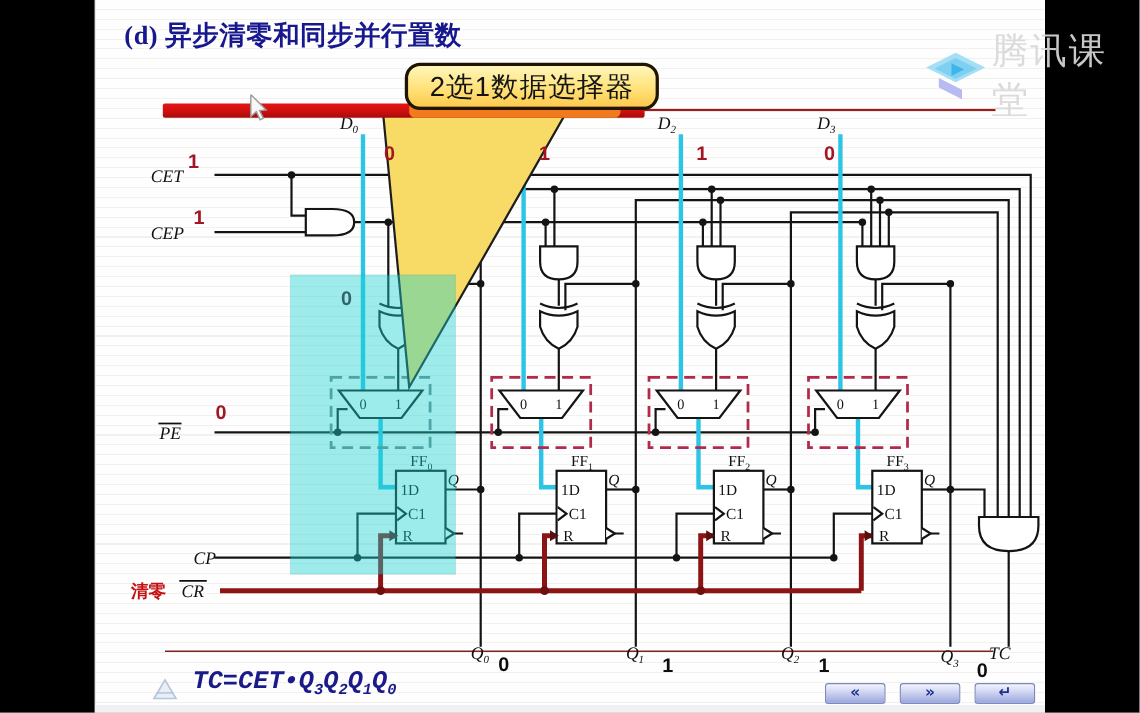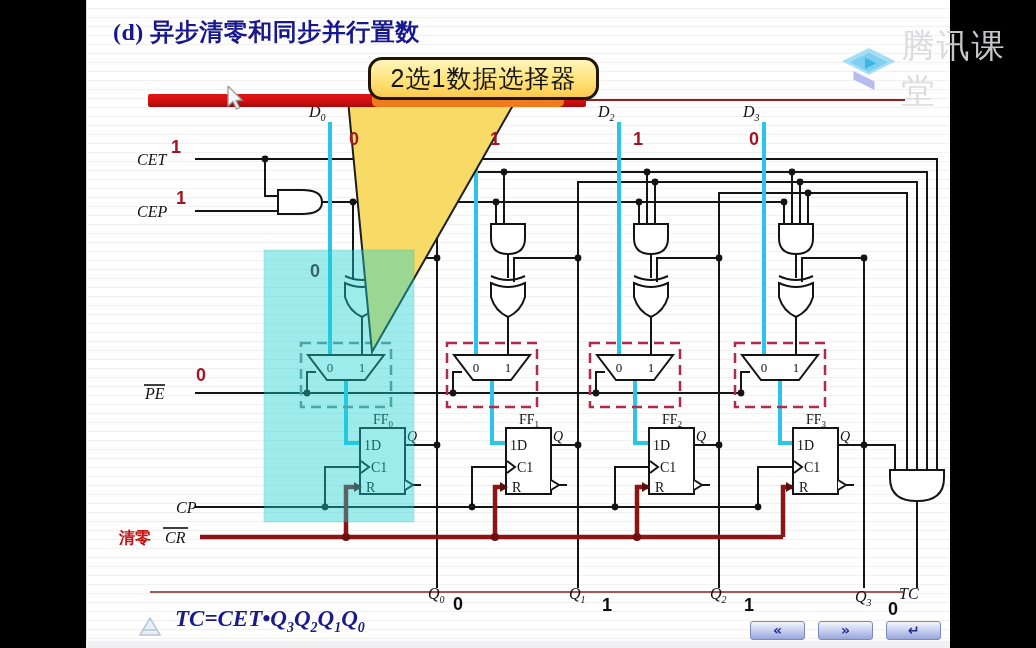--- a/index.html
+++ b/index.html
@@ -22,21 +22,21 @@
     border:3px solid #201600; border-radius:14px; display:flex; align-items:center; justify-content:center;
     font-size:25px; font-weight:normal; color:#141414; letter-spacing:1px;}
   .brand { position:absolute; left:840px; top:24px; z-index:30; display:flex; align-items:center; }
   .brand-name { font-size:33px; color:rgba(216,216,218,.92); letter-spacing:2px; font-weight:500;
     font-family:"Liberation Sans", sans-serif; margin-left:4px; }
   .navbar { position:absolute; left:750px; top:621px; z-index:31; display:flex; gap:13px; }
   .nav-btn { width:55px; height:19px; border:1px solid #7e88bd; border-radius:3px;
     background:linear-gradient(180deg,#f2f5fd 0%,#ccd3f0 45%,#9aa6dc 100%);
     color:#1c2f8c; font-weight:bold; font-size:14px; line-height:16px; text-align:center; cursor:pointer;
     font-family:"DejaVu Sans", sans-serif; }
-  .formula { position:absolute; left:175px; top:606px; z-index:8; font-family:Liberation Serif, serif;
+  .formula { position:absolute; left:175px; top:606px; z-index:8; font-family:Liberation Mono, monospace;
     font-style:italic; font-weight:bold; font-size:23px; color:#1a1a88; }
   .formula sub { font-size:14px; }
   svg.circuit { position:absolute; left:0; top:0; z-index:4; }
   .cursor { position:absolute; left:226px; top:86px; z-index:40; }
   .watermark { position:absolute; left:138px; top:616px; z-index:8; opacity:.75; }
   .bottom-strip { position:absolute; left:86px; top:641px; width:864px; height:7px; background:#f1f1f3; z-index:6; }
 </style>
 </head>
 <body>
 

